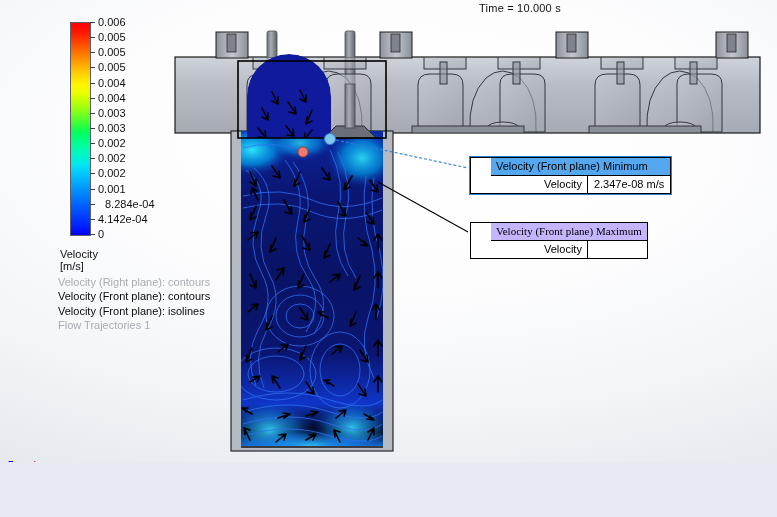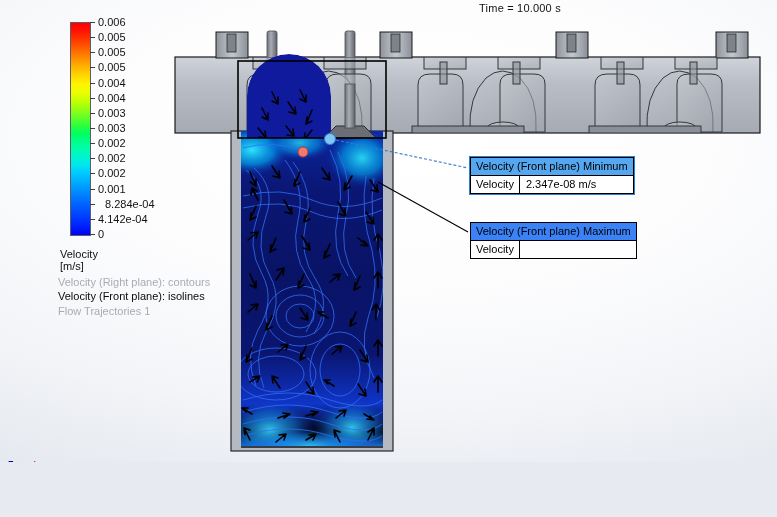--- a/index.html
+++ b/index.html
@@ -44,35 +44,35 @@
   
   #plot-list{position:absolute;left:58px;top:275px;}
   .plot-item{font-size:11px;line-height:14.4px;white-space:nowrap;}
   .plot-item.off{color:#a8acb4;}
   .plot-item.on{color:#0b0b0b;}
   
   #assembly{position:absolute;left:0;top:0;width:777px;height:517px;}
   
   .callout{
     position:absolute;border:1px solid #000;background:#fff;
-    font-size:11px;color:#000;
+    font-size:11px;color:#000;padding-left:20px;
   }
   .callout .hdr{
     padding:2px 5px 2px 5px;border-bottom:1px solid #000;white-space:nowrap;
     line-height:13px;
   }
-  .callout .row{display:flex;line-height:13px;}
+  .callout .row{display:flex;line-height:13px;margin-left:48px;}
   .callout .row .k{
     padding:2px 5px;border-right:1px solid #000;white-space:nowrap;
   }
   .callout .row .v{padding:2px 6px;white-space:nowrap;flex:1;}
   #callout-min{left:470px;top:157px;outline:1px solid #2f7fd0;}
   #callout-min .hdr{background:#55a8f0;}
   #callout-max{left:470px;top:222px;}
-  #callout-max .hdr{background:#3b82f6;}
+  #callout-max .hdr{background:#c4b5fd;font-family:Liberation Serif, serif;}
   
   #triad{position:absolute;left:4px;top:455px;width:60px;height:58px;}
   .triad-lbl{position:absolute;font-size:9px;font-weight:bold;}
 </style>
 </head>
 <body>
 
 <div id="stage">
 
   <div id="time-label">Time = 10.000 s</div>
@@ -361,20 +361,21 @@
         <div class="cb-tick" style="top: 200.857px;"></div>
         <div class="cb-label" style="top: 195.857px;">4.142e-04</div>
         <div class="cb-tick" style="top: 216px;"></div>
         <div class="cb-label" style="top: 211px;">0</div>
       </div>
     <div id="colorbar-caption">Velocity [m/s]</div>
   </div>
 
   <div id="plot-list">
       <div class="plot-item off">Velocity (Right plane): contours</div>
+      <div class="plot-item on">Velocity (Front plane): contours</div>
       <div class="plot-item on">Velocity (Front plane): isolines</div>
       <div class="plot-item off">Flow Trajectories 1</div>
     </div>
 
   <div class="callout" id="callout-min">
     <div class="hdr">Velocity (Front plane) Minimum</div>
     <div class="row">
       <div class="k">Velocity</div>
       <div class="v">2.347e-08 m/s</div>
     </div>

